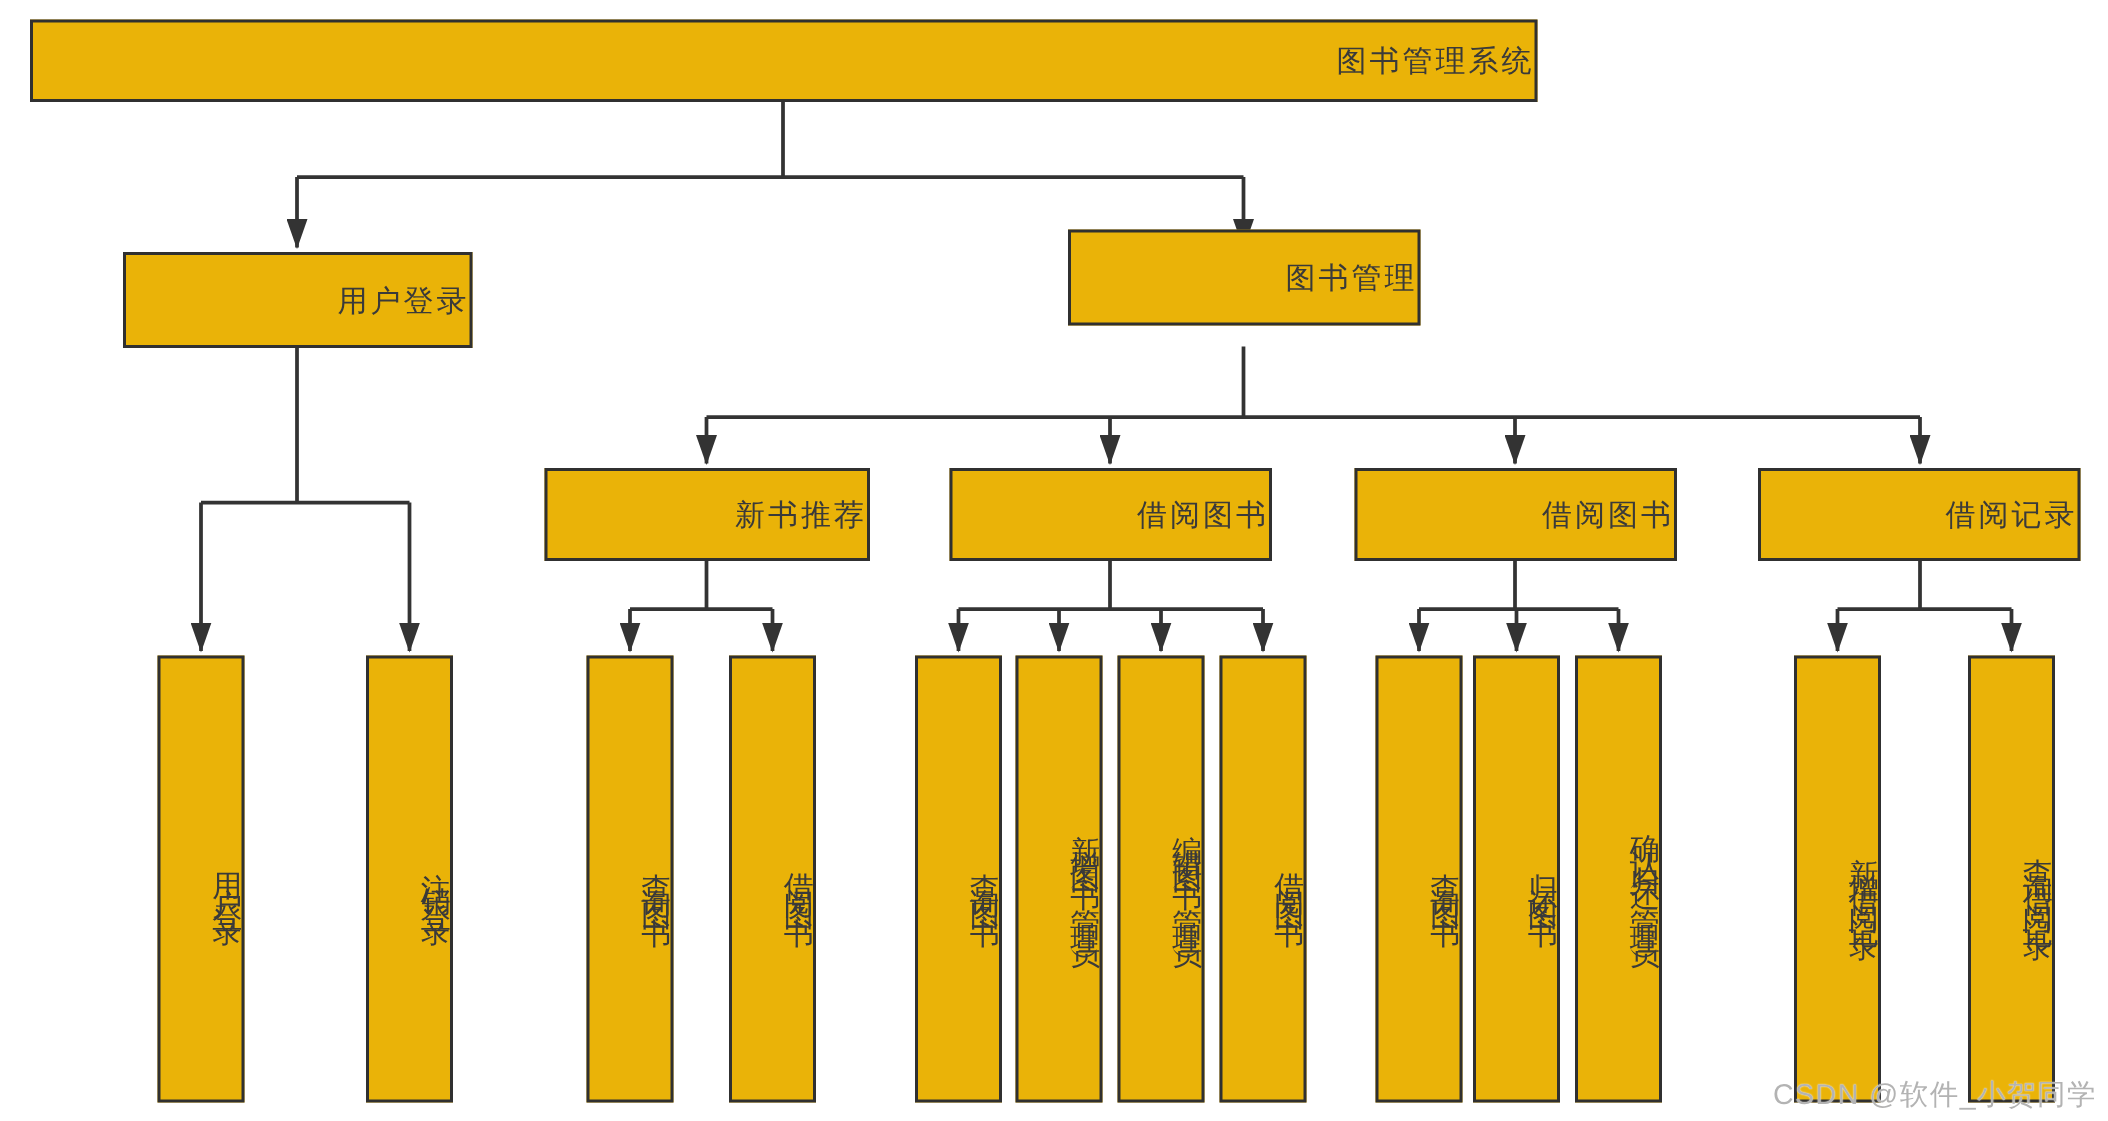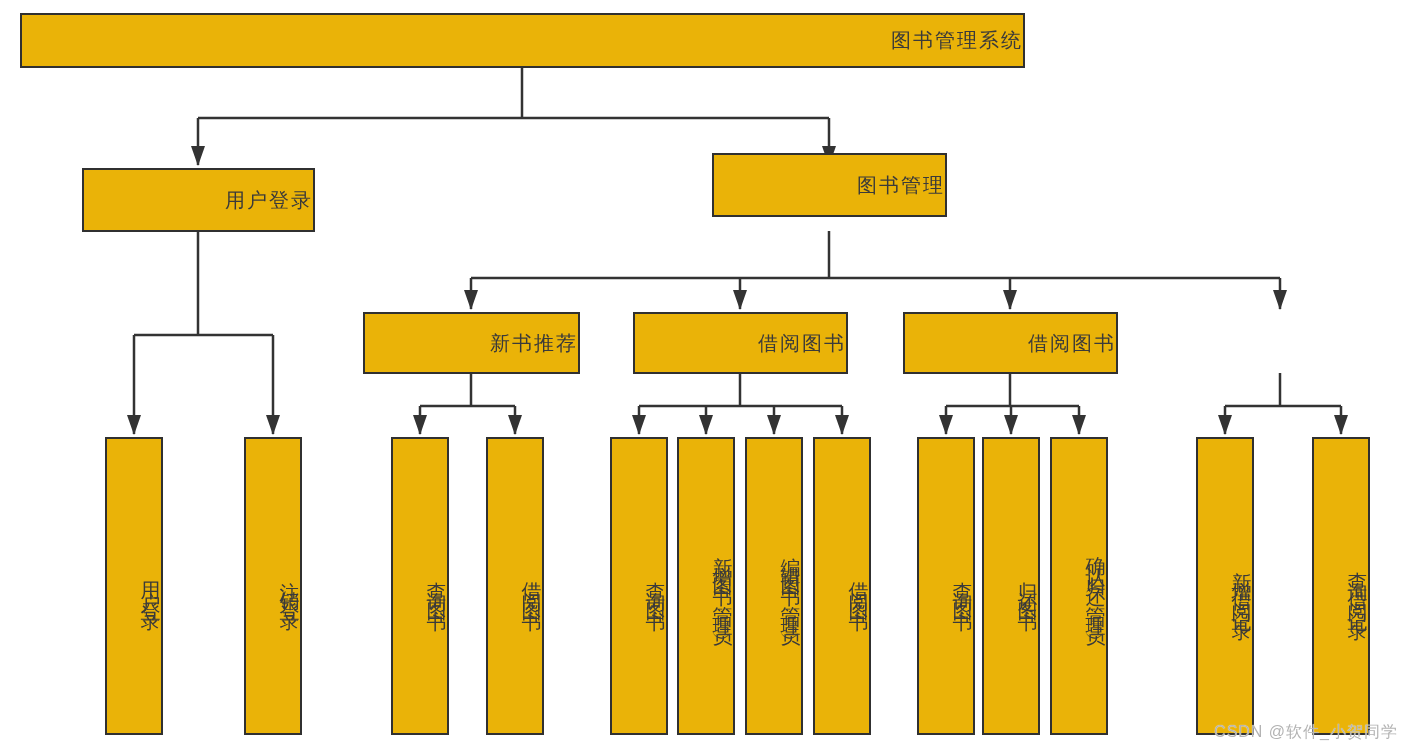--- a/index.html
+++ b/index.html
@@ -47,21 +47,21 @@
     font-size: 20px;
     line-height: 1;
     letter-spacing: 10px;
     white-space: nowrap;
   }
 
   .watermark {
     position: absolute;
     right: 7px;
     bottom: 4px;
-    font-size: 16px;
+    font-size: 19px;
     letter-spacing: 1px;
     color: #b3b3b3;
     text-shadow: 0 0 1px #ffffff;
     z-index: 3;
     white-space: nowrap;
     margin-left: 28px;
   }
 </style>
 </head>
 <body>
@@ -127,20 +127,23 @@
 
   <div class="node hbox" style="left:363px;top:312px;width:217px;height:62px">
     <span>新书推荐</span>
   </div>
   <div class="node hbox" style="left:633px;top:312px;width:215px;height:62px">
     <span>借阅图书</span>
   </div>
   <div class="node hbox" style="left:903px;top:312px;width:215px;height:62px">
     <span>借阅图书</span>
   </div>
+  <div class="node hbox" style="left:1172px;top:312px;width:215px;height:62px">
+    <span>借阅记录</span>
+  </div>
 
   <div class="node leaf" style="left:105px">
     <span class="vtext">用户登录</span>
   </div>
   <div class="node leaf" style="left:244px">
     <span class="vtext">注销登录</span>
   </div>
 
   <div class="node leaf" style="left:391px">
     <span class="vtext">查询图书</span>

